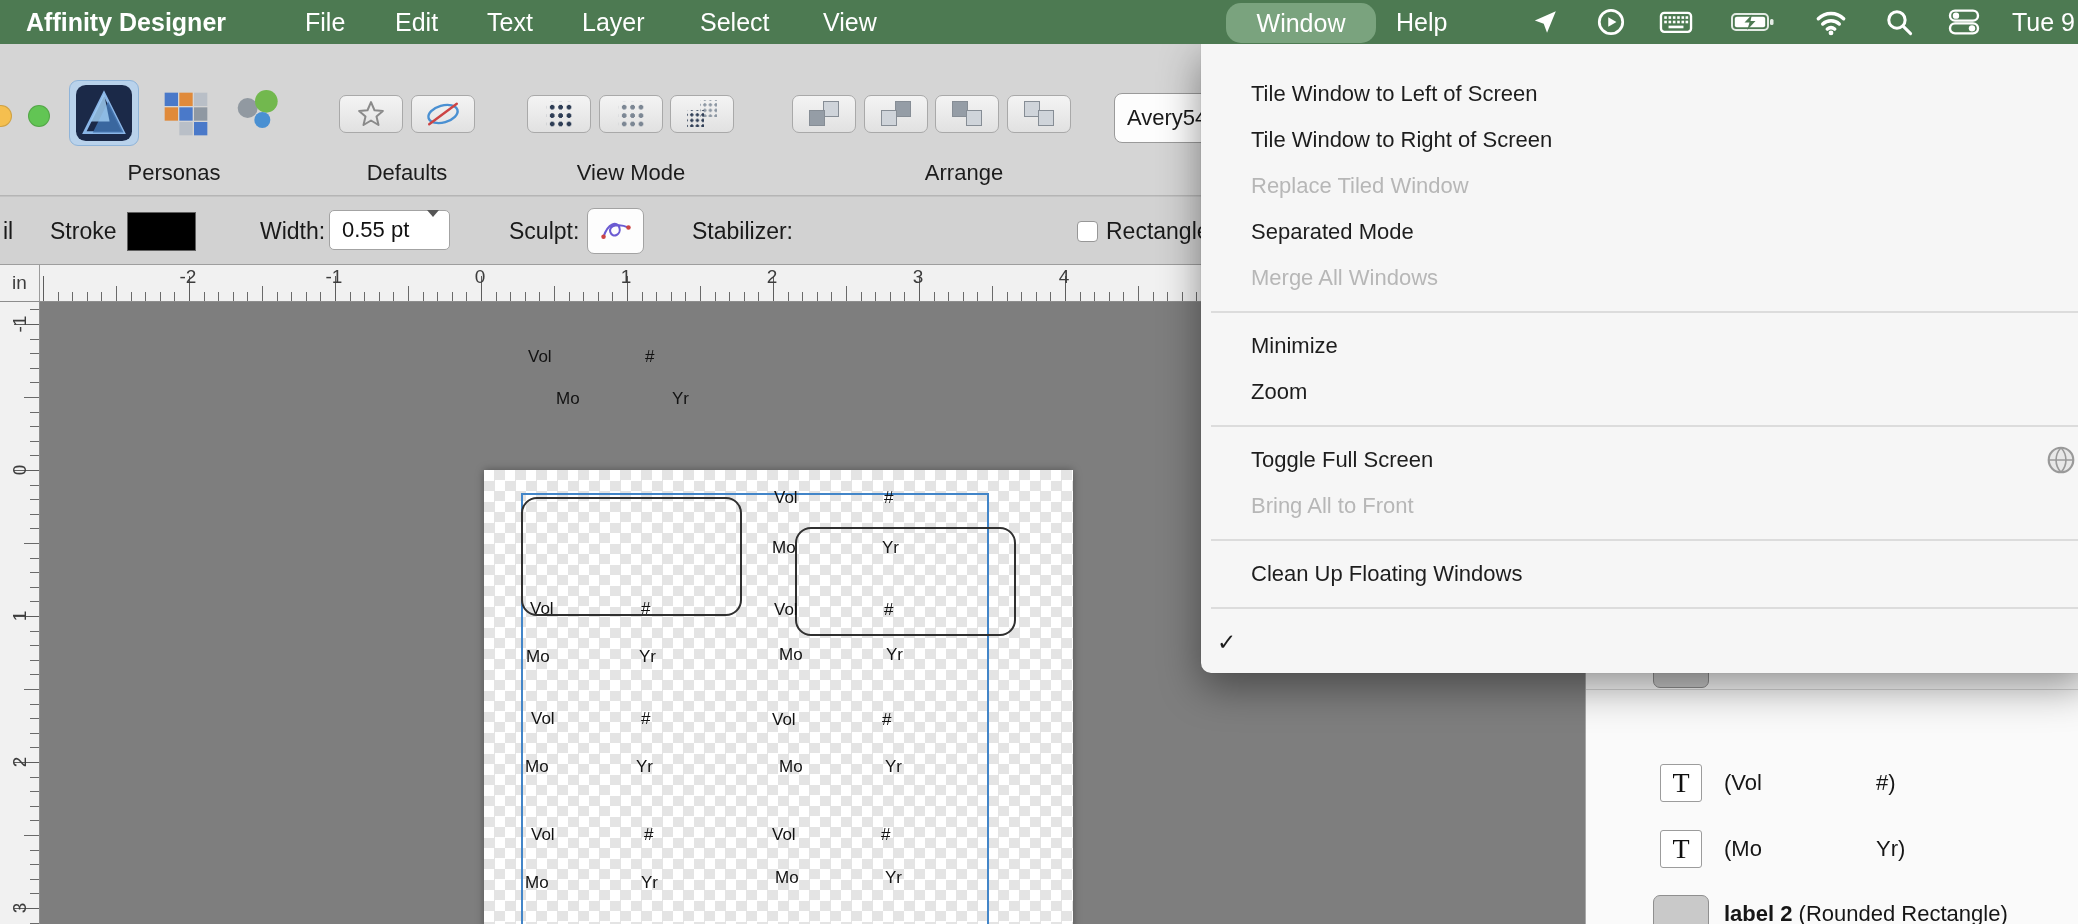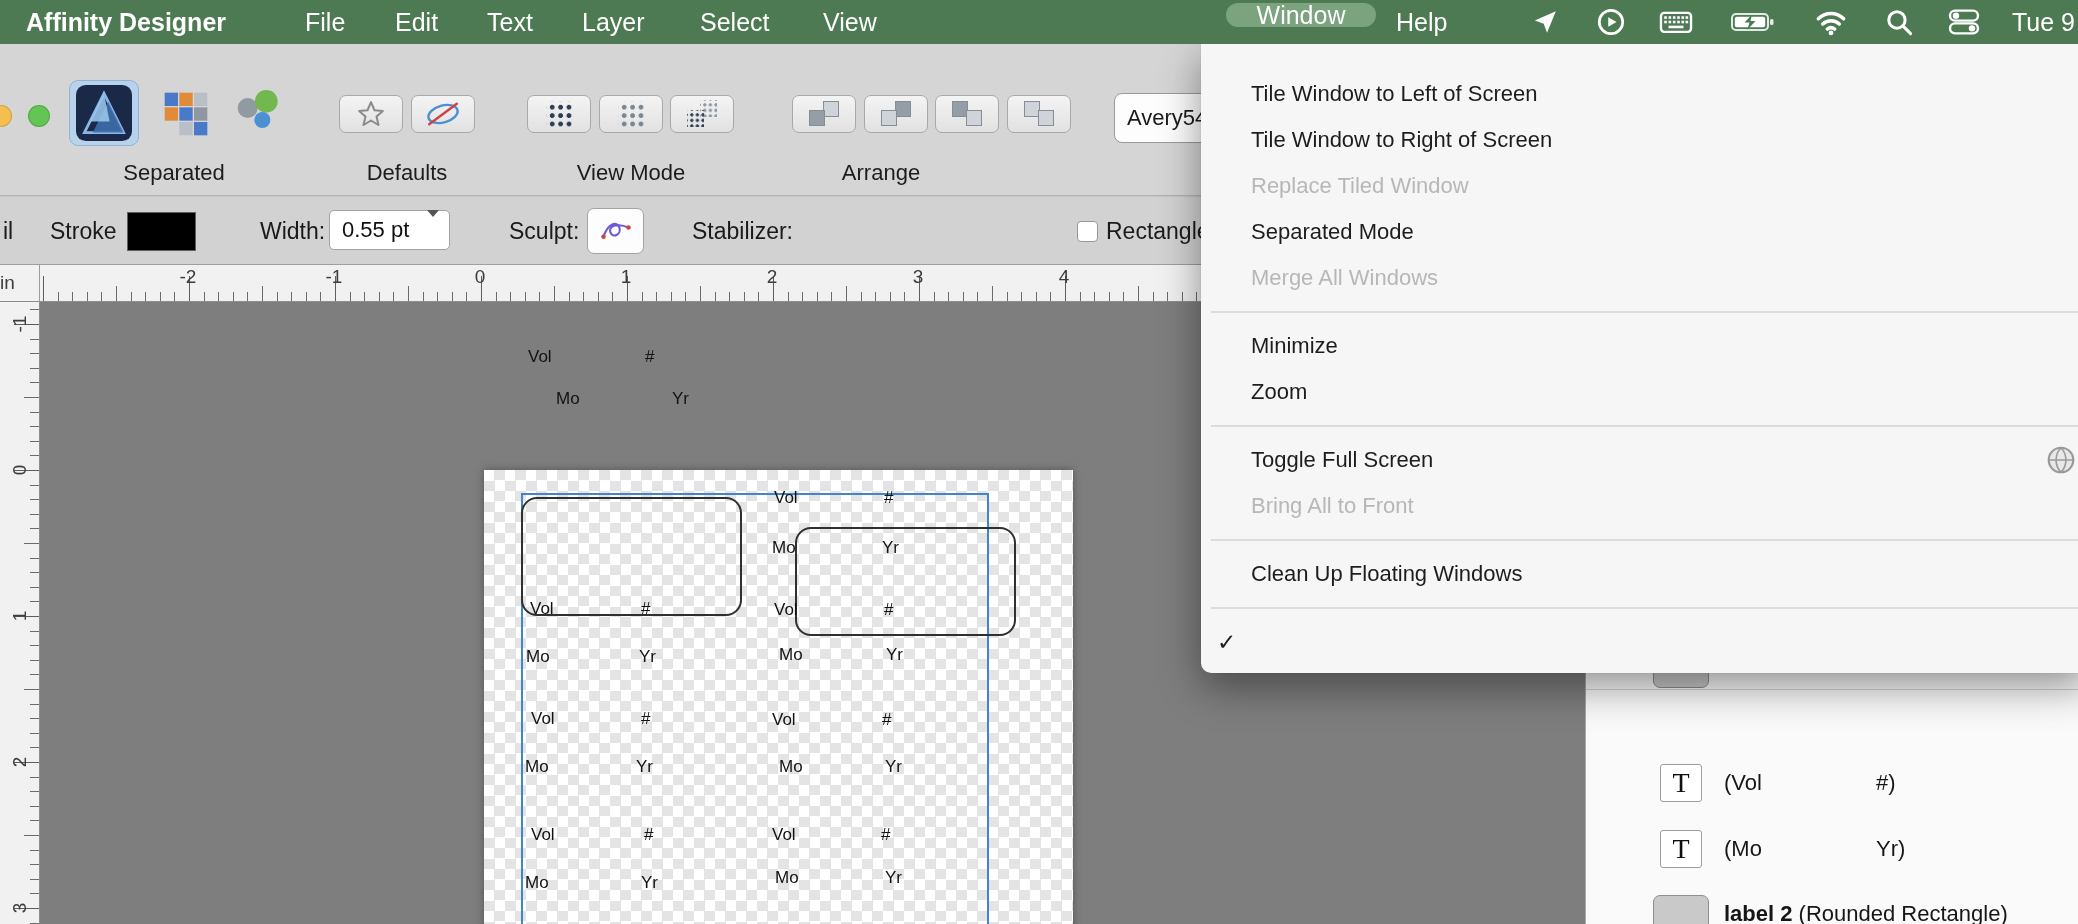--- a/index.html
+++ b/index.html
@@ -4,21 +4,21 @@
 <style>
   html,body{margin:0;padding:0}
   body{width:2078px;height:924px;position:relative;overflow:hidden;background:#7e7e7e;
        font-family:"Liberation Sans","DejaVu Sans",sans-serif;-webkit-font-smoothing:antialiased}
   .abs{position:absolute}
 
   
   #menubar{position:absolute;top:0;left:0;width:100%;height:44px;background:#4d7a52;z-index:100}
   .mb-item{position:absolute;top:50%;transform:translateY(-50%);color:#fff;font-size:25px;font-weight:500;white-space:nowrap}
   .mb-app{font-weight:700}
-  .mb-window{position:absolute;left:1226px;top:3px;width:150px;height:24px;background:#7aa37e;border-radius:15px;
+  .mb-window{position:absolute;left:1226px;top:3px;width:150px;height:40px;background:#7aa37e;border-radius:15px;
              display:flex;align-items:center;justify-content:center;color:#fff;font-size:25px;font-weight:500}
   .mb-icon{position:absolute;top:50%;transform:translateY(-50%);display:flex;align-items:center}
   .mb-clock{position:absolute;top:50%;transform:translateY(-50%);color:#fff;font-size:25px;font-weight:500;white-space:nowrap}
 
   
   #toolbar{position:absolute;top:44px;left:0;width:100%;height:152px;background:#d5d5d5;border-bottom:1px solid #b5b5b5;box-sizing:border-box}
   .tlight{position:absolute;width:22px;height:22px;border-radius:50%;border:1px solid rgba(0,0,0,.15);box-sizing:border-box}
   .tlight.yellow{left:-10px;top:61px;background:#f5bf4f}
   .tlight.green{left:28px;top:61px;background:#62c554}
   .persona-sel{position:absolute;left:69px;top:36px;width:70px;height:66px;background:#b9d2eb;border:1px solid #8fb4d9;border-radius:9px;
@@ -51,21 +51,21 @@
   .tri-down{width:0;height:0;border-left:6px solid transparent;border-right:6px solid transparent;border-top:7px solid #555}
   .tri-up{width:0;height:0;border-left:6px solid transparent;border-right:6px solid transparent;border-bottom:7px solid #555}
   .combo-arrow{position:absolute;right:10px;top:50%;transform:translateY(-50%)}
   .stepper{position:absolute;right:8px;top:50%;transform:translateY(-50%);display:flex;flex-direction:column;gap:4px}
   #sculpt-btn{position:absolute;left:587px;top:11px;width:57px;height:46px;background:#fdfdfd;border:1px solid #a3a3a3;border-radius:7px;
               display:flex;align-items:center;justify-content:center;box-sizing:border-box}
   #stab-check{position:absolute;left:1077px;top:24px;width:21px;height:21px;background:#fff;border:1px solid #979797;border-radius:4px;box-sizing:border-box}
 
   
   #corner{position:absolute;left:0;top:265px;width:40px;height:37px;background:#f1f1f1;border-right:1px solid #9b9b9b;
-          border-bottom:1px solid #8d8d8d;box-sizing:border-box;display:flex;align-items:center;
+          border-bottom:1px solid #8d8d8d;box-sizing:border-box;display:flex;align-items:center;justify-content:center;
           font-size:19px;color:#3d3d3d}
   #hruler{position:absolute;left:40px;top:265px;right:0;height:37px;background:#f1f1f1;border-bottom:1px solid #8d8d8d;
           box-sizing:border-box;overflow:hidden}
   #hticks{position:absolute;left:3px;top:0;bottom:0;width:2100px}
   #hticks .t1{position:absolute;left:0;right:0;bottom:0;height:9px;background:repeating-linear-gradient(90deg,#6a6a6a 0 1px,transparent 1px 14.6px)}
   #hticks .t2{position:absolute;left:0;right:0;bottom:0;height:15px;background:repeating-linear-gradient(90deg,#6a6a6a 0 1px,transparent 1px 73px)}
   #hticks .t3{position:absolute;left:0;right:0;bottom:0;height:25px;background:repeating-linear-gradient(90deg,#5d5d5d 0 1px,transparent 1px 146px)}
   .rnum{position:absolute;font-size:19px;color:#3d3d3d}
   .hnum{top:1px;transform:translateX(-50%)}
   #vruler{position:absolute;left:0;top:302px;width:40px;bottom:0;background:#f1f1f1;border-right:1px solid #8d8d8d;
@@ -218,21 +218,21 @@
         <rect x="24" y="24" width="10" height="10" fill="#4a79c9"></rect>
     </svg>
   </span>
   <span class="abs" style="left:233px;top:44px">
     <svg width="48" height="44" viewBox="0 0 36 33">
       <circle cx="11" cy="15" r="7.5" fill="#9199a1"></circle>
       <circle cx="25" cy="10" r="8.5" fill="#72b84e"></circle>
       <circle cx="22" cy="24" r="6" fill="#4a90d2"></circle>
     </svg>
   </span>
-  <div class="tb-label" style="left:174px">Separated</div>
+  <div class="tb-label" style="left:174px">Personas</div>
 
   <div class="tb-btn" style="left:339px">
     <span style="display:flex">
       <svg width="30" height="30" viewBox="0 0 24 24">
           <path d="M12 2.5 L14.8 9 21.5 9.6 16.4 14 18 20.8 12 17.2 6 20.8 7.6 14 2.5 9.6 9.2 9 Z" fill="none" stroke="#8a8a8a" stroke-width="1.6" stroke-linejoin="round"></path>
         </svg>
     </span>
   </div>
   <div class="tb-btn" style="left:411px">
     <span style="display:flex">
@@ -275,21 +275,21 @@
       <div class="sq dark" style="left:3px;top:0"></div>
         <div class="sq light" style="left:17px;top:9px"></div>
     </div>
   </div>
   <div class="tb-btn" style="left:1007px">
     <div class="sqpair">
       <div class="sq light" style="left:3px;top:0"></div>
         <div class="sq light" style="left:17px;top:9px"></div>
     </div>
   </div>
-  <div class="tb-label" style="left:881px">Arrange</div>
+  <div class="tb-label" style="left:964px">Arrange</div>
 
   <div id="doc-tab">
     <span>Avery54</span>
   </div>
 </div>
 
 <div id="contextbar">
   <span class="cx-label" style="left:3px">il</span>
   <span class="cx-label" style="left:50px">Stroke</span>
   <div id="stroke-swatch"></div>

